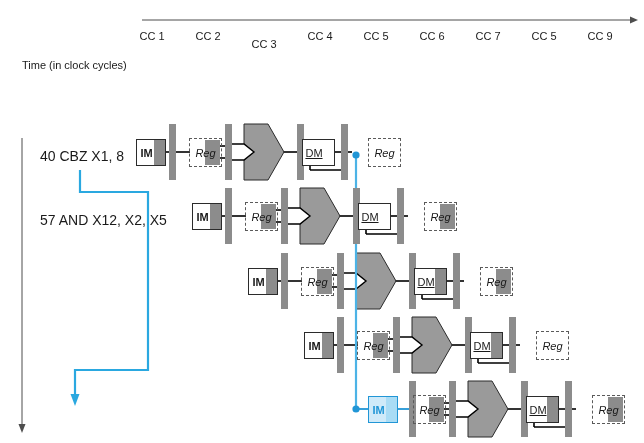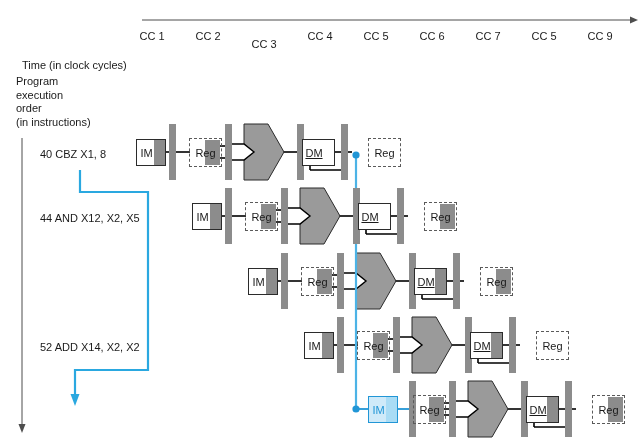--- a/index.html
+++ b/index.html
@@ -5,39 +5,39 @@
   html,body{margin:0;padding:0;}
   body{
     width:644px;height:443px;background:#ffffff;position:relative;
     font-family:"Liberation Sans", sans-serif;overflow:hidden;
   }
   .canvas{position:absolute;left:0;top:0;width:644px;height:443px;}
   svg.layer{position:absolute;left:0;top:0;width:644px;height:443px;}
   .cc-label{position:absolute;font-size:11px;color:#1a1a1a;text-align:center;width:56px;}
   .axis-title{position:absolute;font-size:11px;color:#1a1a1a;left:22px;top:11px;white-space:nowrap;margin-top:48px;}
   .prog-title{position:absolute;font-size:11px;color:#1a1a1a;left:16px;top:75px;line-height:13.5px;white-space:pre;}
-  .instr{position:absolute;font-size:11px;color:#1a1a1a;white-space:pre;}
+  .instr{position:absolute;font-size:14px;color:#1a1a1a;white-space:pre;}
 
   
   .stage{position:absolute;box-sizing:border-box;}
   .im-box{width:30px;height:27px;border:1px solid #2b2b2b;background:#ffffff;}
   .im-box .half{position:absolute;right:0;top:0;width:11px;height:100%;background:#8c8c8c;}
   .im-box .lbl{position:absolute;left:0;top:0;width:19px;height:100%;
-      display:flex;align-items:center;justify-content:center;font-size:11px;color:#1a1a1a;}
+      display:flex;align-items:center;justify-content:center;font-size:11px;color:#1a1a1a;font-weight:bold;}
 
   .im-box.hl{border:1px solid #2196d6;background:#cfeaf9;}
   .im-box.hl .half{background:#a9dcf5;}
   .im-box.hl .lbl{color:#2196d6;}
 
   .dm-box{width:33px;height:27px;border:1px solid #2b2b2b;background:#ffffff;}
   .dm-box .half{position:absolute;right:0;top:0;width:11px;height:100%;background:#8c8c8c;}
   .dm-box .lbl{position:absolute;left:0;top:0;width:22px;height:100%;
       display:flex;align-items:center;justify-content:center;font-size:11px;color:#1a1a1a;text-decoration:underline;}
 
-  .reg-box{width:33px;height:29px;border:1px dashed #5a5a5a;background:transparent;}
+  .reg-box{width:33px;height:29px;border:1px dashed #5a5a5a;background:transparent;font-style:italic;}
   .reg-box .gr{position:absolute;right:1px;top:1px;width:15px;height:calc(100% - 2px);background:#8c8c8c;}
   .reg-box .lbl{position:absolute;left:0;top:0;width:100%;height:100%;
       display:flex;align-items:center;justify-content:center;font-size:11px;color:#1a1a1a;}
 
   .pipe-bar{position:absolute;width:7px;height:56px;background:#8c8c8c;}
 </style>
 </head>
 <body>
 
 <div class="canvas">
@@ -177,38 +177,33 @@
   <div class="pipe-bar" style="left:393px;top:317px;"></div>
   <div class="pipe-bar" style="left:465px;top:317px;"></div>
   <div class="pipe-bar" style="left:509px;top:317px;"></div>
 
   <div class="pipe-bar" style="left:409px;top:381px;"></div>
   <div class="pipe-bar" style="left:449px;top:381px;"></div>
   <div class="pipe-bar" style="left:521px;top:381px;"></div>
   <div class="pipe-bar" style="left:565px;top:381px;"></div>
 
   <div class="axis-title">Time (in clock cycles)</div>
-  <div class="prog-title">Program
-execution
-order
-(in instructions)</div>
 
   <div class="cc-label" style="left:124px;top:30px;">CC 1</div>
   <div class="cc-label" style="left:180px;top:30px;">CC 2</div>
   <div class="cc-label" style="left:236px;top:38px;">CC 3</div>
   <div class="cc-label" style="left:292px;top:30px;">CC 4</div>
   <div class="cc-label" style="left:348px;top:30px;">CC 5</div>
   <div class="cc-label" style="left:404px;top:30px;">CC 6</div>
   <div class="cc-label" style="left:460px;top:30px;">CC 7</div>
   <div class="cc-label" style="left:516px;top:30px;">CC 5</div>
   <div class="cc-label" style="left:572px;top:30px;">CC 9</div>
 
   <div class="instr" style="left:40px;top:148px;">40 CBZ X1, 8</div>
-  <div class="instr" style="left:40px;top:212px;">44 AND X12, X2, X5</div>
-  <div class="instr" style="left:40px;top:341px;">52 ADD X14, X2, X2</div>
+  <div class="instr" style="left:40px;top:212px;">57 AND X12, X2, X5</div>
 
   <div class="stage im-box" style="left:136px;top:139px;">
     <div class="lbl">IM</div>
     <div class="half"></div>
   </div>
   <div class="stage reg-box" style="left:189px;top:138px;">
     <div class="gr"></div>
     <div class="lbl">Reg</div>
   </div>
   <div class="stage dm-box" style="left:302px;top:139px;">

